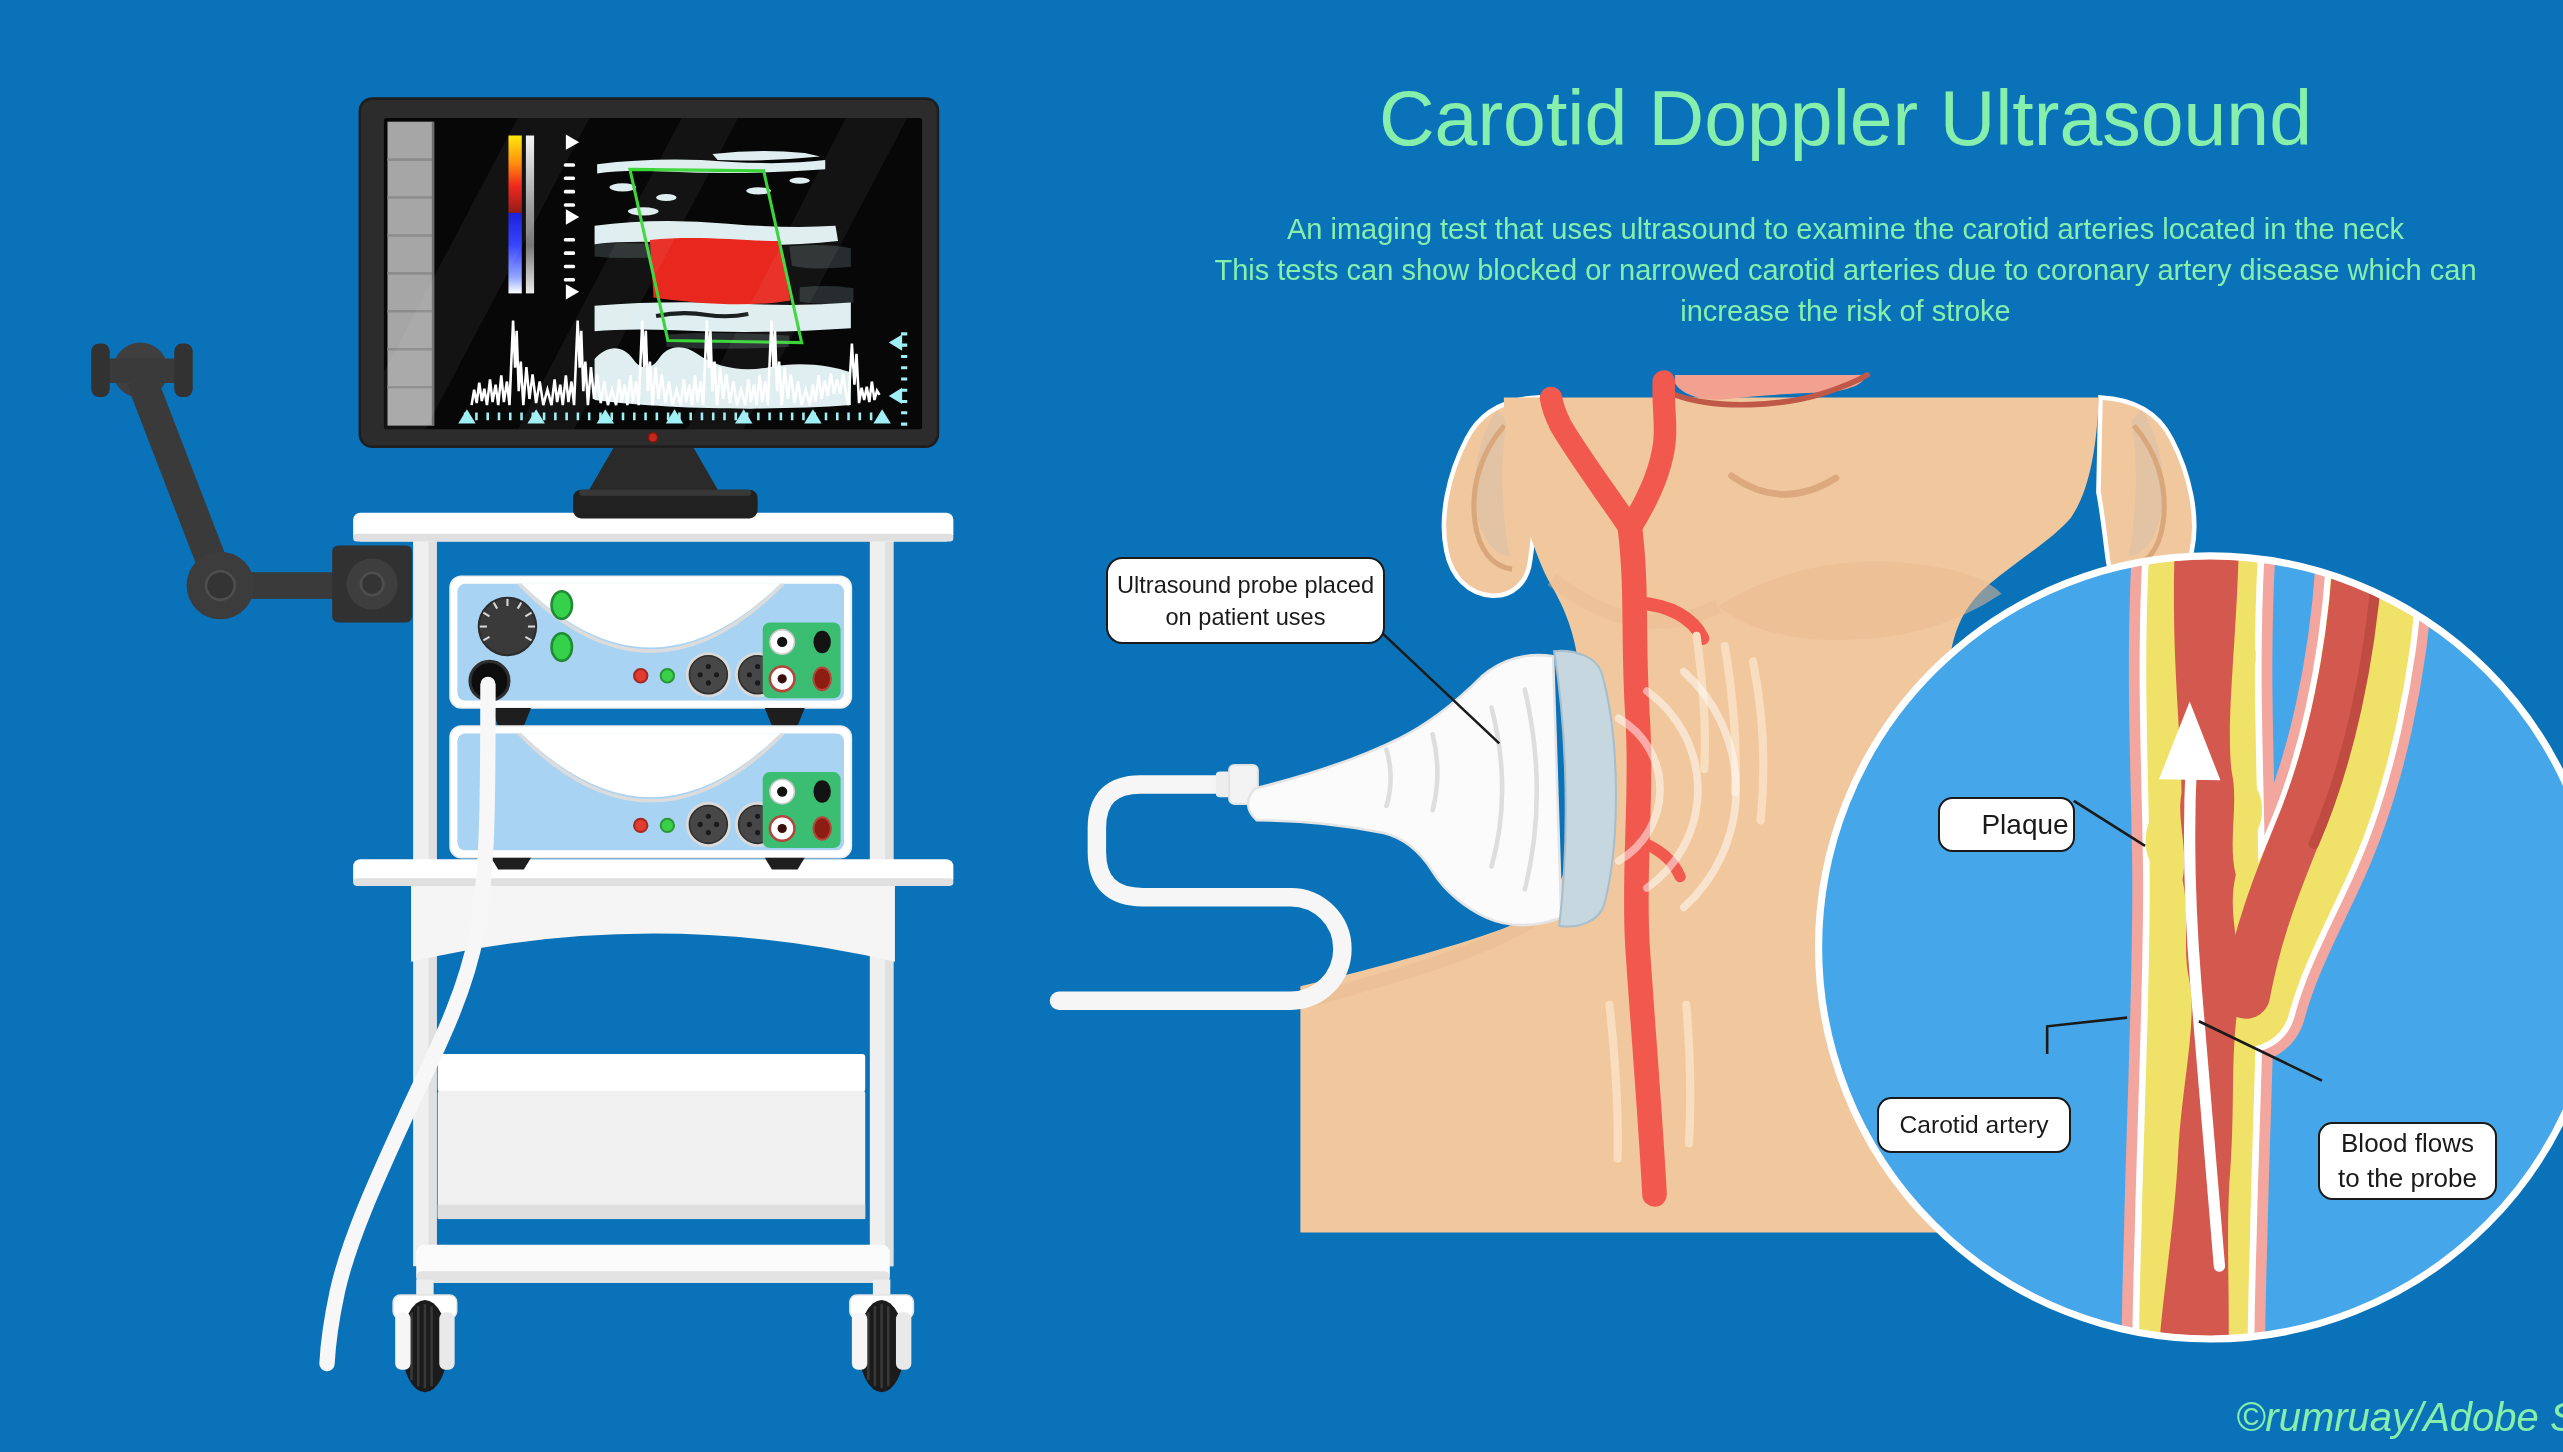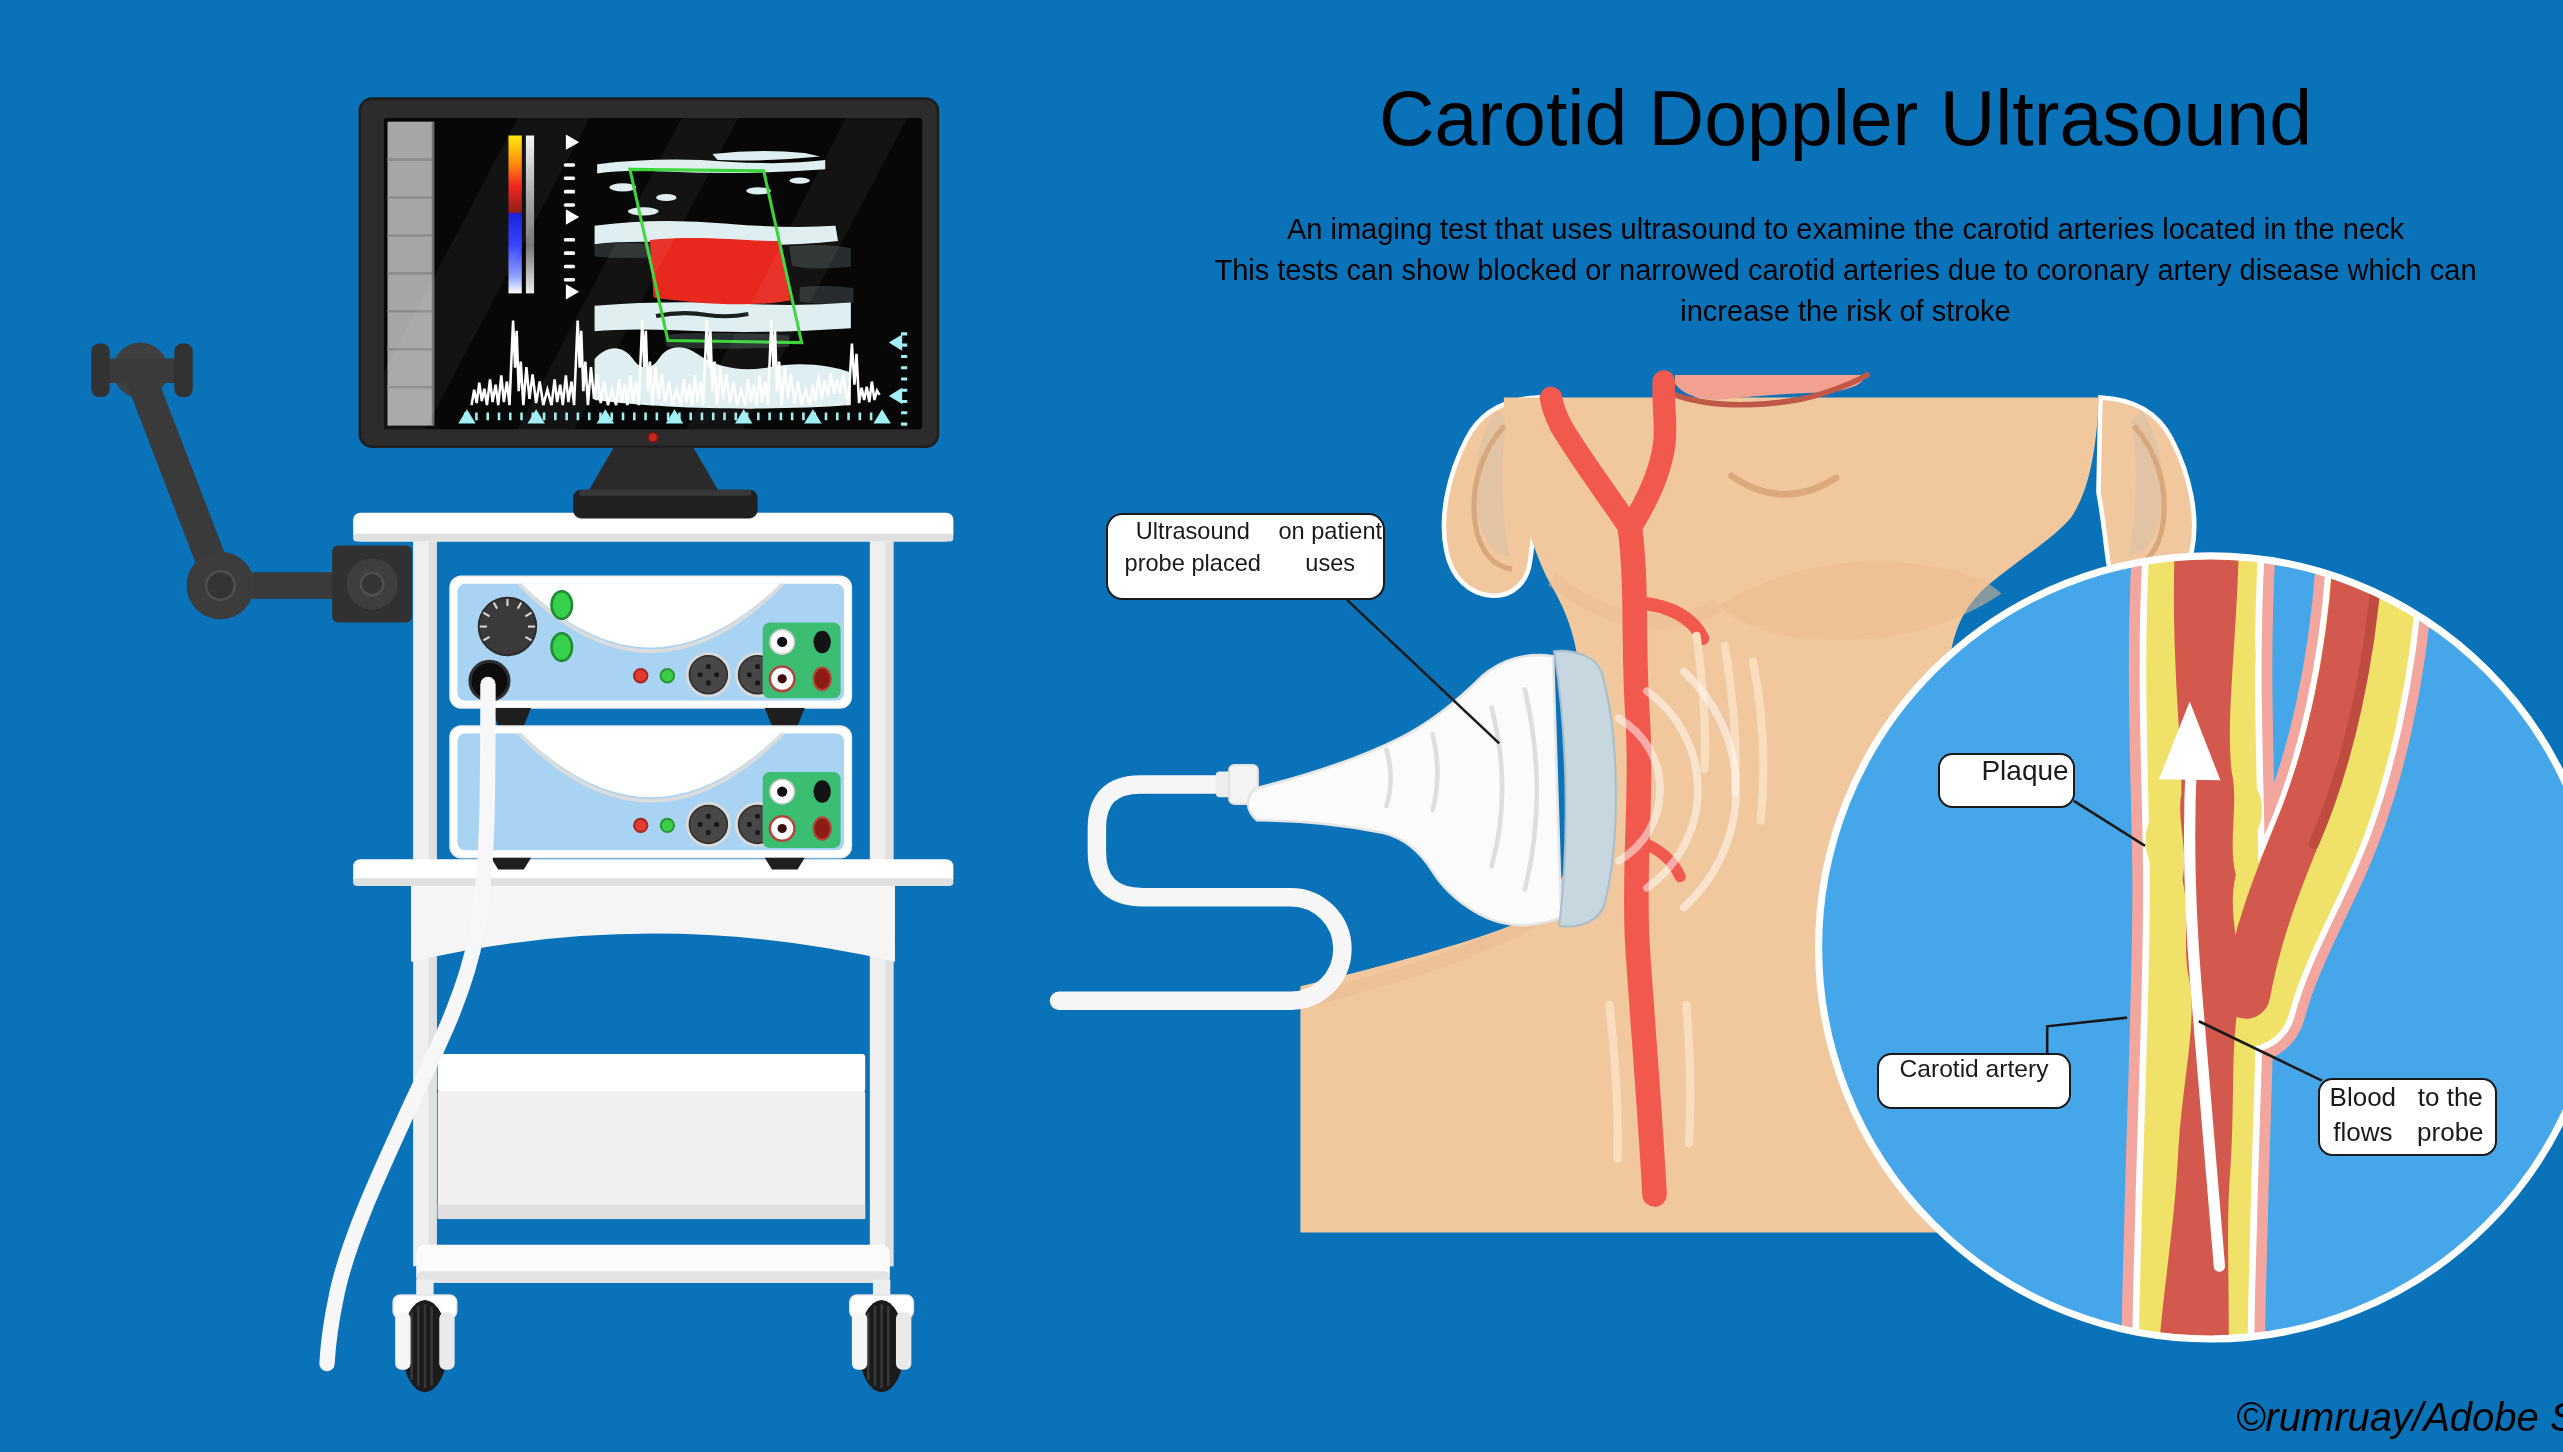--- a/index.html
+++ b/index.html
@@ -2,29 +2,30 @@
 <html style="font-size:8.2px"><head>
 <meta charset="utf-8">
 <style>
   html,body{margin:0;padding:0;background:#06507F;}
   .canvas{
     position:relative; width:2713px; height:1453px; overflow:hidden;
     background:#0A72B9;
     font-family:"Liberation Sans", sans-serif;
   }
   .scene{position:absolute; left:0; top:0; width:2713px; height:1453px;}
-  .txt{position:absolute; color:#000000; font-weight:300; text-align:center; line-height:1.25;}
+  .txt{position:absolute; color:#86efac; font-weight:300; text-align:center; line-height:1.25;}
   .title{left:1179px; top:76px; width:1333px; font-size:77px; letter-spacing:0px; line-height:1.1; font-weight:300;}
   .subtitle{left:1087px; top:209px; width:1517px; font-size:29px; line-height:41px;}
   .caption{left:1025px; top:1240px; width:874px; font-size:33px; line-height:51px;}
   .credit{left:2127px; top:1392px; width:554px; text-align:right; font-style:italic; font-size:40px; font-weight:400; padding-right:31px; box-sizing:border-box;}
   .label{
     position:absolute; background:#FFFFFF; border:2.6px solid #1A1A1A; border-radius:14.4px;
-    color:#1A1A1A; text-align:center; display:flex; flex-direction:row; justify-content:center;
+    color:#1A1A1A; text-align:center; display:flex; flex-direction:column; justify-content:center;
     box-sizing:border-box;
+    margin-top:44px;
   }
   .label-probe{left:1106px; top:513px; width:279px; height:87px; font-size:23.6px; line-height:32px; border-radius:16.4px;}
   .label-plaque{left:1938px; top:753px; width:137px; height:55px; font-size:28px;padding-left:37px;}
   .label-carotid{left:1877px; top:1053px; width:194px; height:56px; font-size:24.6px;}
   .label-blood{left:2318px; top:1078px; width:179px; height:78px; font-size:26px; line-height:35px;}
 </style>
 </head>
 <body>
 
 <div class="canvas">

